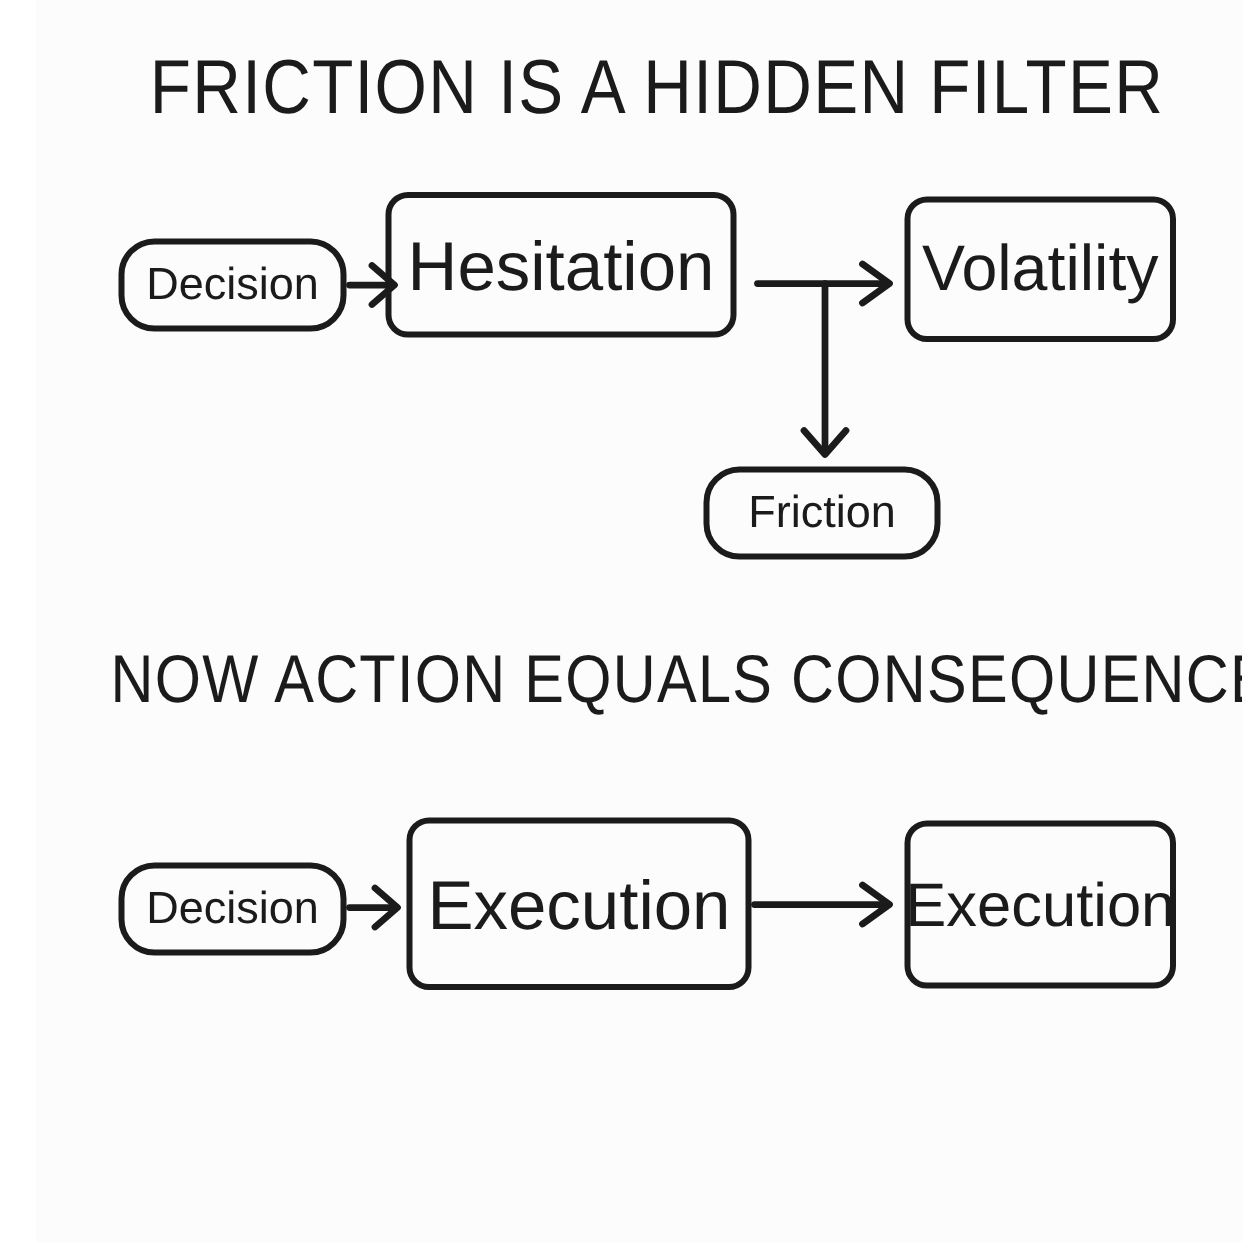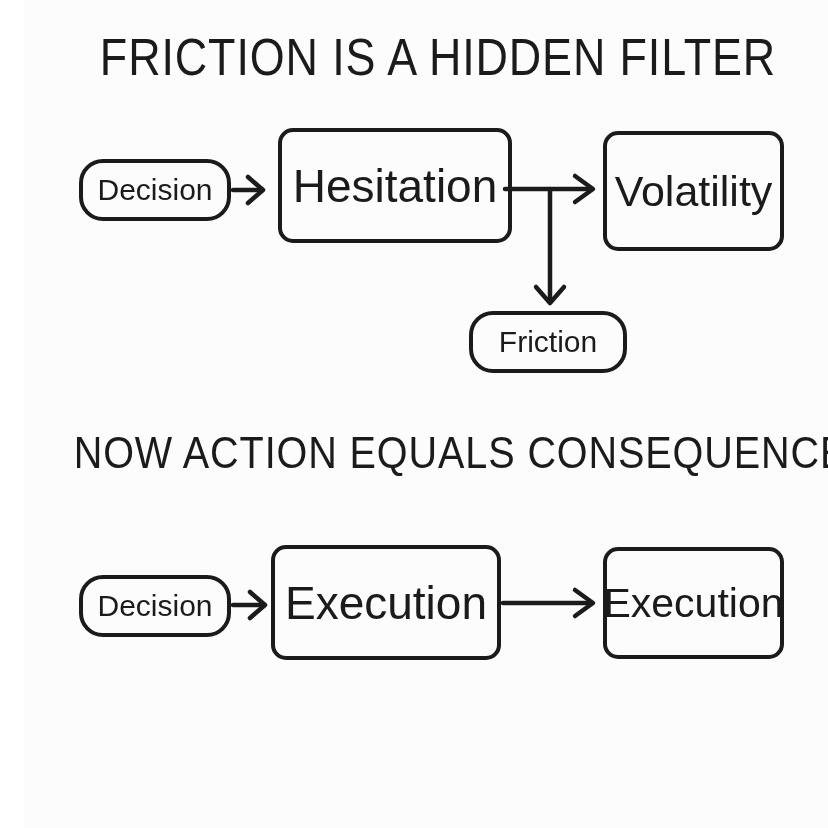--- a/index.html
+++ b/index.html
@@ -55,22 +55,22 @@
     border-width: 4px;
     border-radius: 24px;
     font-size: 30px;
   }
   .node-large {
     border-radius: 15px;
     font-size: 46px;
   }
   
   .n-decision1  { left: 55px;  top: 159px; width: 152px; height: 62px; }
-  .n-hesitation { left: 254px; top: 128px; width: 234px; height: 115px; }
-  .n-volatility { left: 579px; top: 131px; width: 181px; height: 120px; font-size: 43px; }
+  .n-hesitation { left: 233px; top: 128px; width: 234px; height: 97px; }
+  .n-volatility { left: 579px; top: 131px; width: 181px; height: 97px; font-size: 43px; }
   .n-friction   { left: 445px; top: 311px; width: 158px; height: 62px; align-items: center; }
   
   .n-decision2  { left: 55px;  top: 575px; width: 152px; height: 62px; }
   .n-execution1 { left: 247px; top: 545px; width: 230px; height: 115px; }
   .n-execution2 { left: 579px; top: 547px; width: 181px; height: 112px; font-size: 41px; }
 
   .arrow-layer {
     position: absolute;
     left: 0; top: 0;
     width: 828px;

